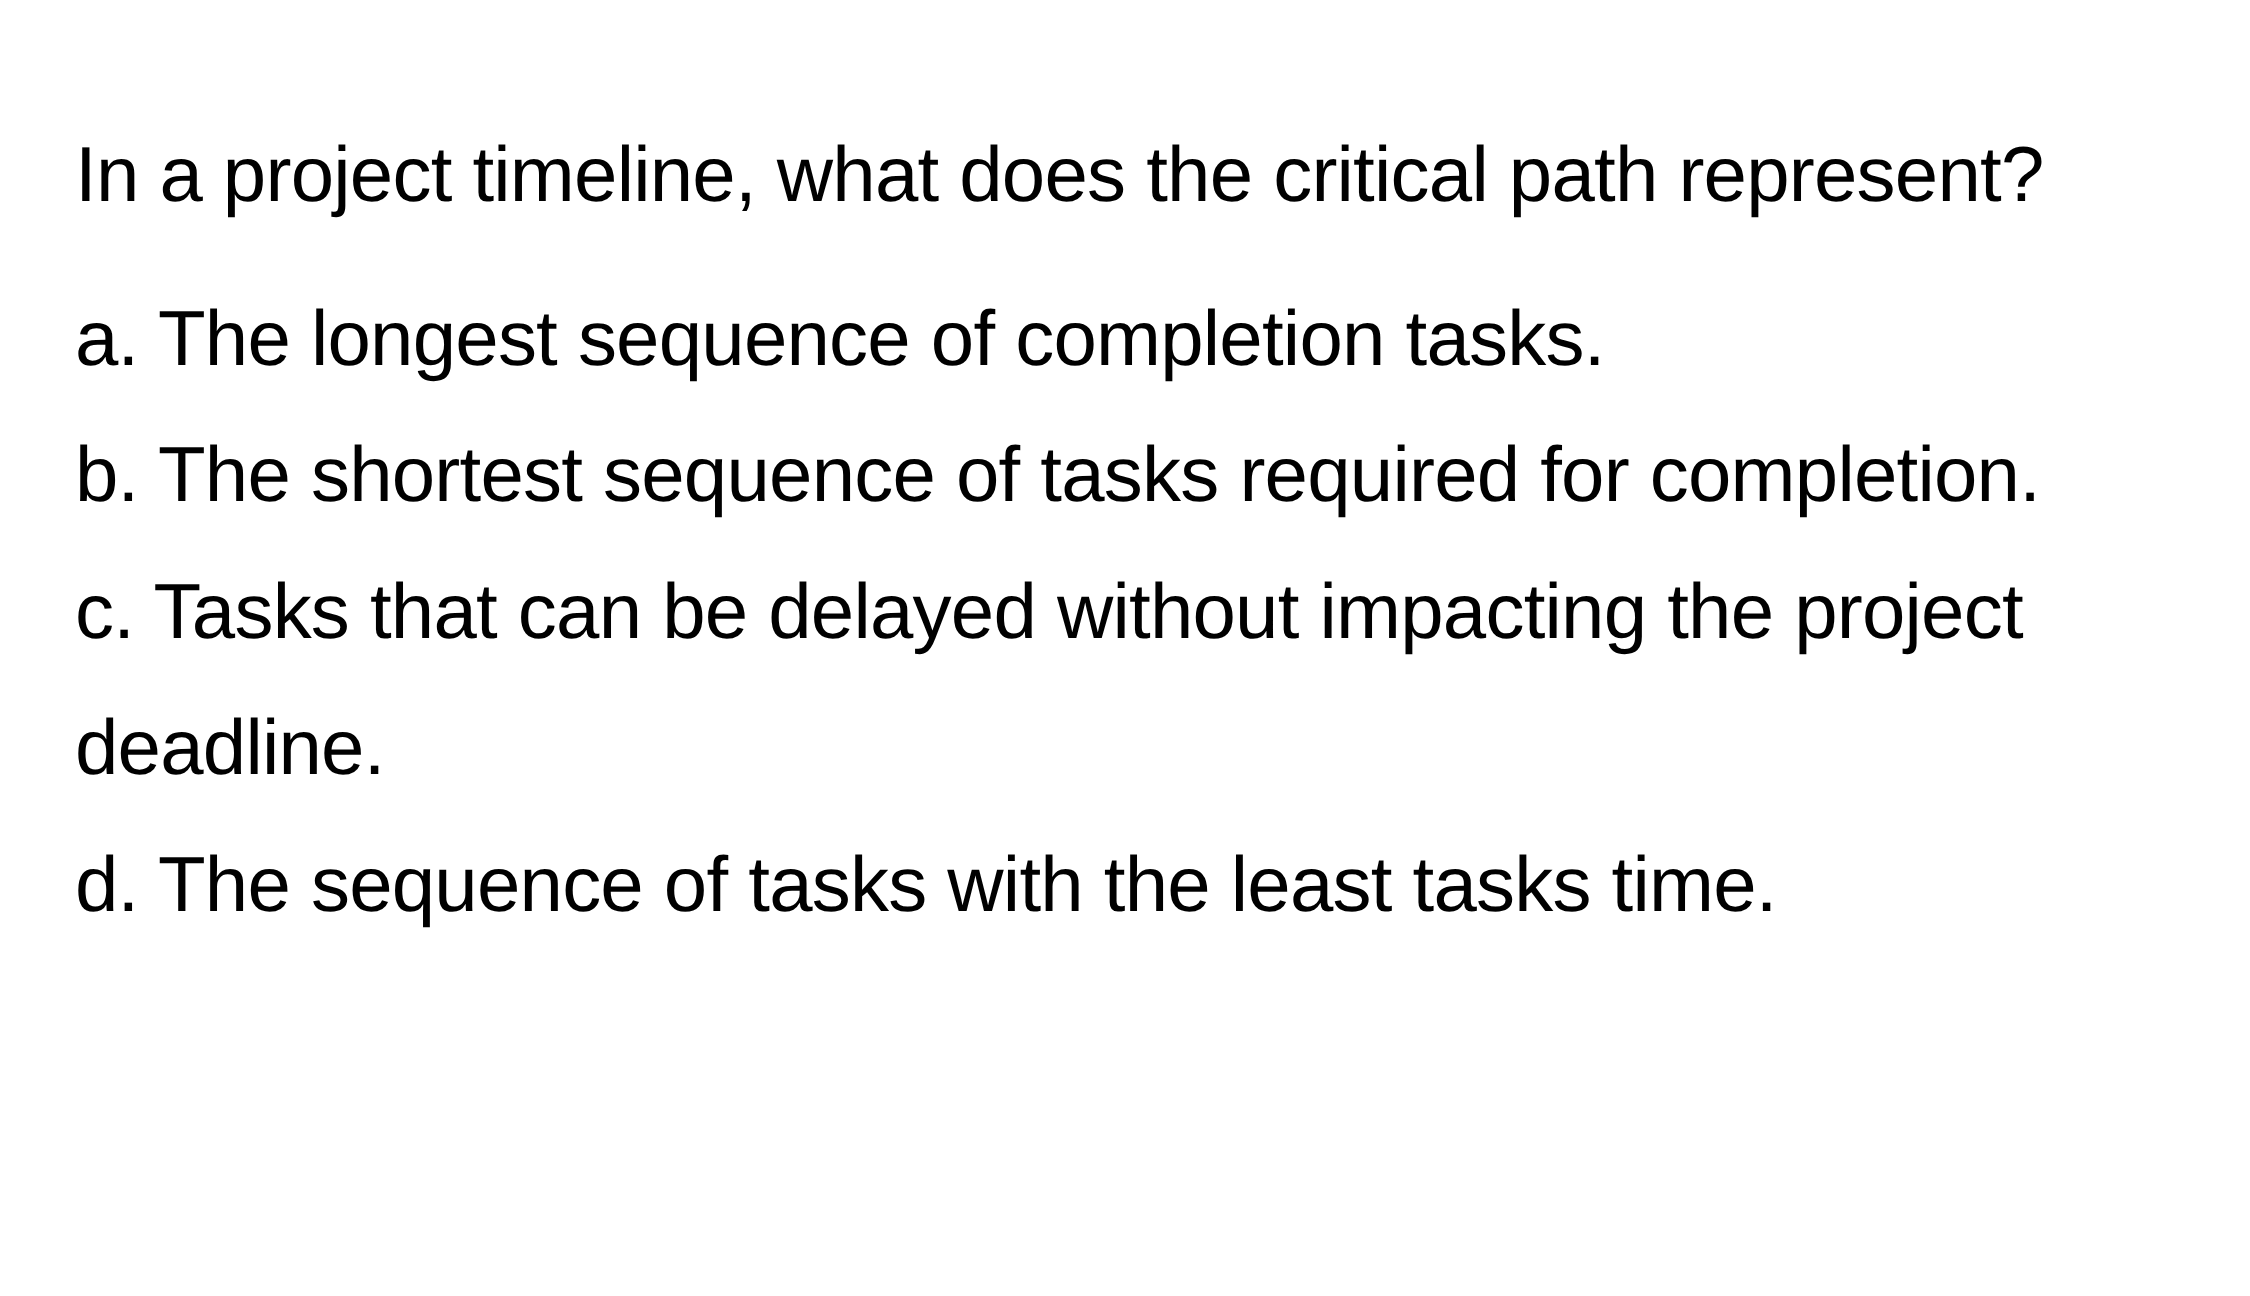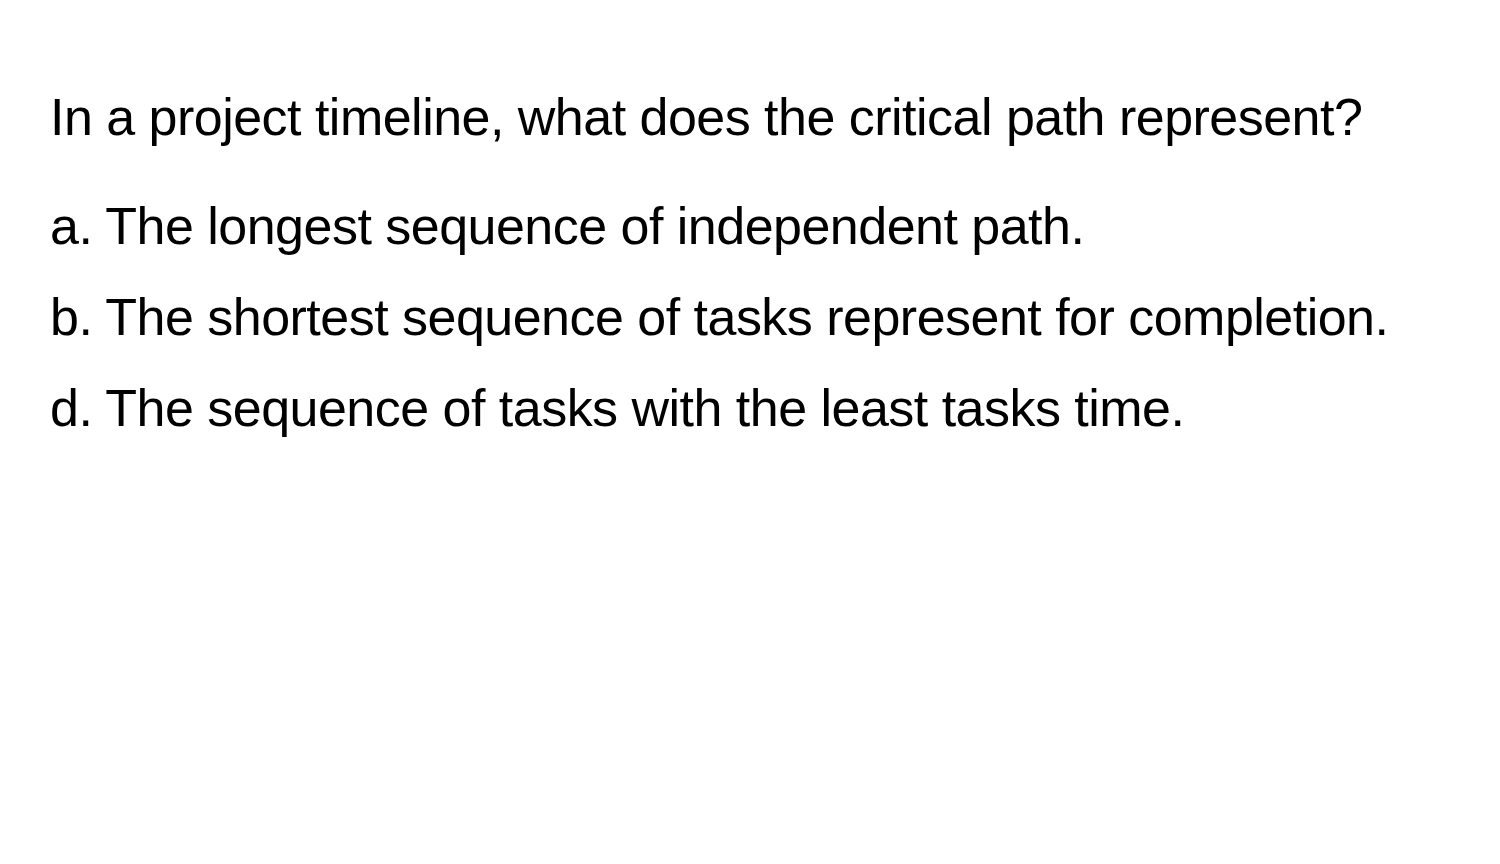--- a/index.html
+++ b/index.html
@@ -32,16 +32,17 @@
       line-height: 1.75;
       font-weight: 400;
       letter-spacing: -0.01em;
     }
   </style>
 </head>
 <body>
 
 <div class="page">
   <div class="question">In a project timeline, what does the critical path represent?</div>
-  <div class="option">a. The longest sequence of independent path.</div>
-  <div class="option">b. The shortest sequence of tasks represent for completion.</div>
+  <div class="option">a. The longest sequence of completion tasks.</div>
+  <div class="option">b. The shortest sequence of tasks required for completion.</div>
+  <div class="option">c. Tasks that can be delayed without impacting the project deadline.</div>
   <div class="option">d. The sequence of tasks with the least tasks time.</div>
 </div>
 
 </body></html>

